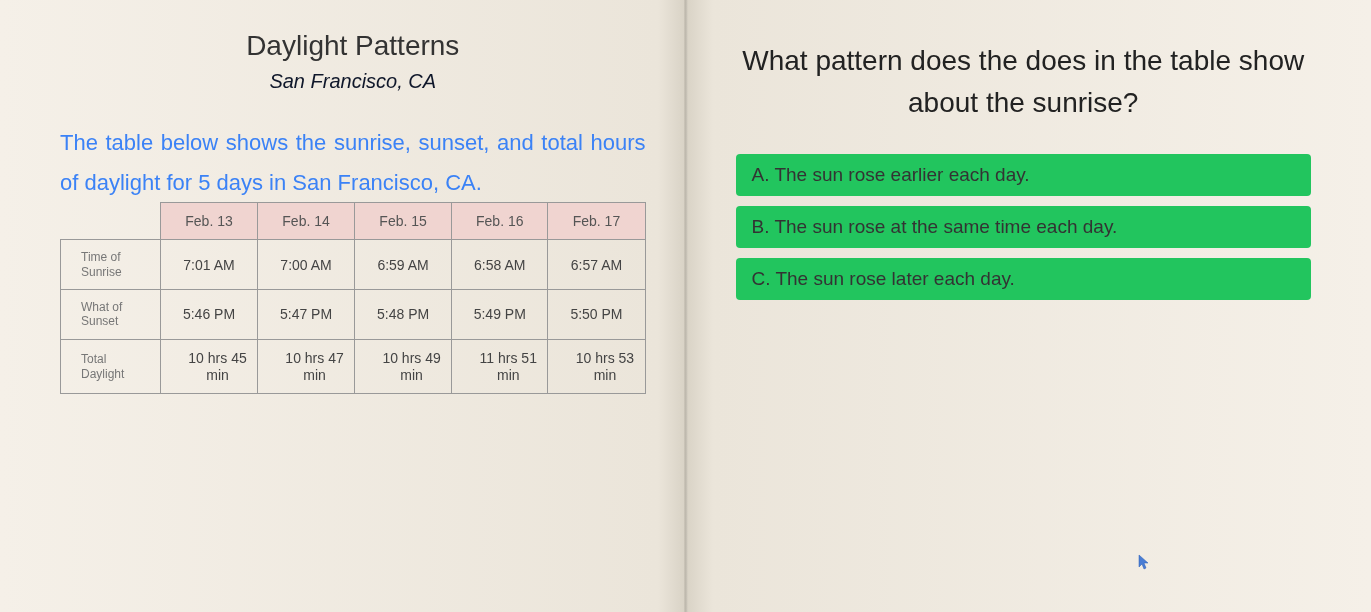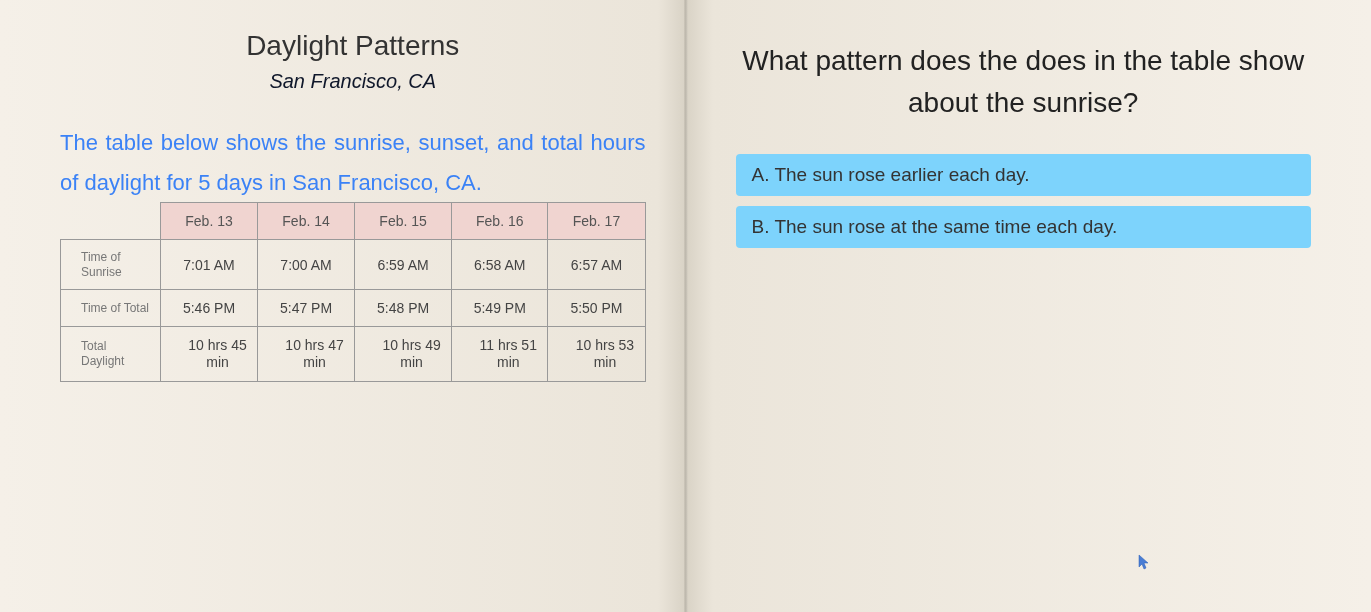--- a/index.html
+++ b/index.html
@@ -91,21 +91,21 @@
     }
     .question {
       text-align: center;
       font-size: 28px;
       color: #222;
       line-height: 1.5;
       margin-bottom: 30px;
       font-family: -apple-system, 'Segoe UI', sans-serif;
     }
     .answer-option {
-      background: #7dd3fc;
+      background: #22c55e;
       border-radius: 4px;
       padding: 10px 16px;
       margin-bottom: 10px;
       font-size: 19px;
       color: #333;
       cursor: pointer;
       font-family: -apple-system, 'Segoe UI', sans-serif;
     }
     .cursor {
       position: absolute;
@@ -142,21 +142,21 @@
     <tbody>
       <tr>
         <td class="row-header two-line">Time of Sunrise</td>
         <td>7:01 AM</td>
         <td>7:00 AM</td>
         <td>6:59 AM</td>
         <td>6:58 AM</td>
         <td>6:57 AM</td>
       </tr>
       <tr>
-        <td class="row-header two-line">Time of Total</td>
+        <td class="row-header two-line">What of Sunset</td>
         <td>5:46 PM</td>
         <td>5:47 PM</td>
         <td>5:48 PM</td>
         <td>5:49 PM</td>
         <td>5:50 PM</td>
       </tr>
       <tr>
         <td class="row-header two-line">Total Daylight</td>
         <td class="two-line">10 hrs 45 min</td>
         <td class="two-line">10 hrs 47 min</td>
@@ -174,17 +174,21 @@
   <div class="question">What pattern does the does in the table show about the sunrise?</div>
 
   <div class="answer-option">
     <span>A.</span>
     <span>The sun rose earlier each day.</span>
   </div>
   <div class="answer-option">
     <span>B.</span>
     <span>The sun rose at the same time each day.</span>
   </div>
+  <div class="answer-option">
+    <span>C.</span>
+    <span>The sun rose later each day.</span>
+  </div>
 
   <svg class="cursor" viewBox="0 0 12 18">
     <path d="M1 1 L1 13 L4 10 L6 15 L8 14 L6 9 L10 9 Z" fill="#4a7dd4" stroke="#2a5db4" stroke-width="0.5"></path>
   </svg>
 </div>
 
 </body></html>

